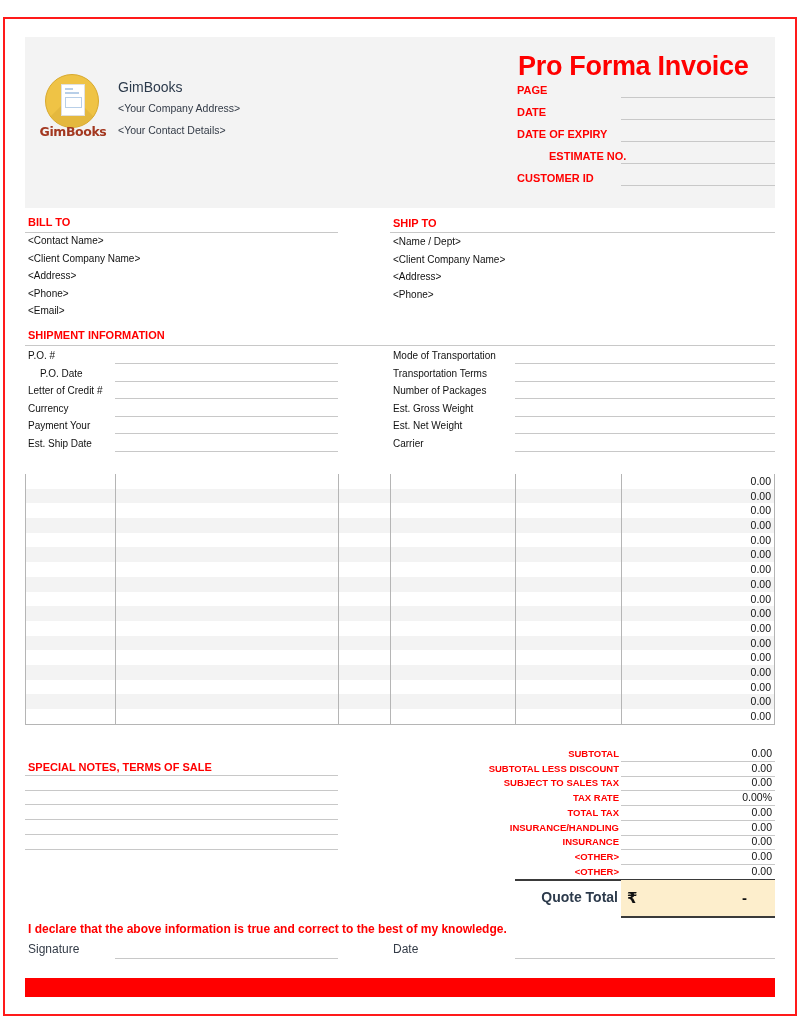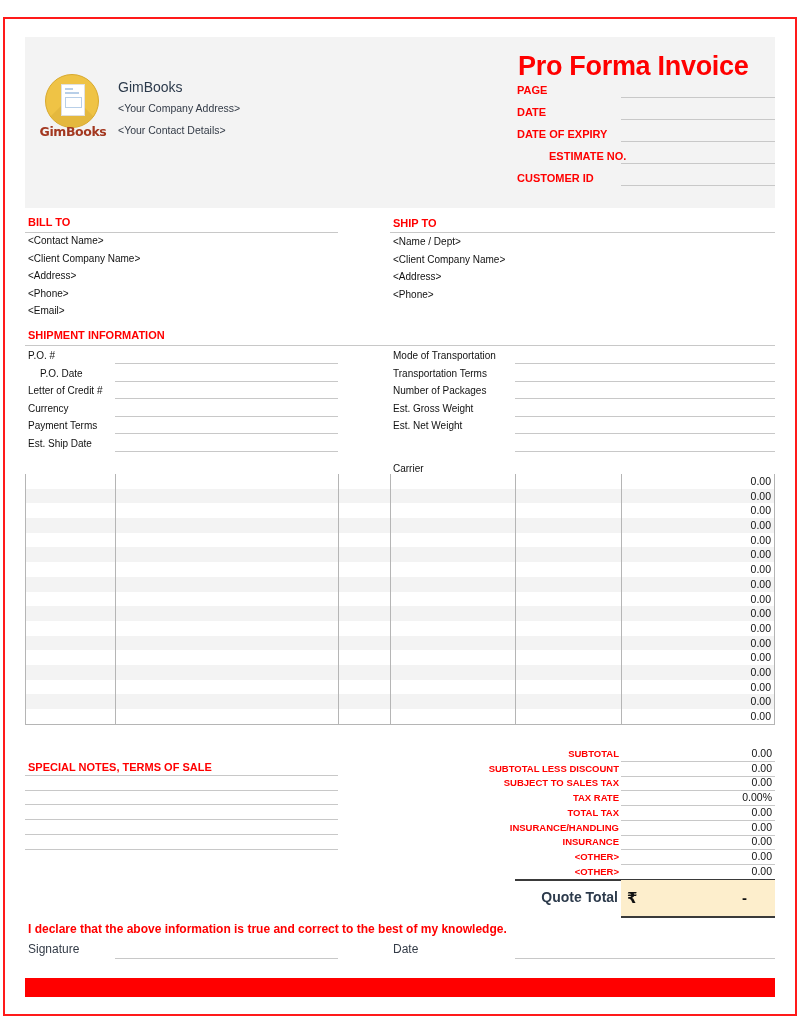--- a/index.html
+++ b/index.html
@@ -113,35 +113,35 @@
 <div class="abs rule" style="left:25px;top:345px;width:750px;"></div>
 <div id="shipment-fields">
     <div class="abs ship-label" style="left: 28px; top: 350px;">P.O. #</div>
     <div class="abs rule" style="left: 115px; width: 223px; top: 363px;"></div>
     <div class="abs ship-label" style="left: 28px; top: 367.6px; padding-left: 12px;">P.O. Date</div>
     <div class="abs rule" style="left: 115px; width: 223px; top: 380.6px;"></div>
     <div class="abs ship-label" style="left: 28px; top: 385.2px;">Letter of Credit #</div>
     <div class="abs rule" style="left: 115px; width: 223px; top: 398.2px;"></div>
     <div class="abs ship-label" style="left: 28px; top: 402.8px;">Currency</div>
     <div class="abs rule" style="left: 115px; width: 223px; top: 415.8px;"></div>
-    <div class="abs ship-label" style="left: 28px; top: 420.4px;">Payment Terms</div>
+    <div class="abs ship-label" style="left: 28px; top: 420.4px;">Payment Your</div>
     <div class="abs rule" style="left: 115px; width: 223px; top: 433.4px;"></div>
     <div class="abs ship-label" style="left: 28px; top: 438px;">Est. Ship Date</div>
     <div class="abs rule" style="left: 115px; width: 223px; top: 451px;"></div>
     <div class="abs ship-label" style="left: 393px; top: 350px;">Mode of Transportation</div>
     <div class="abs rule" style="left: 515px; width: 260px; top: 363px;"></div>
     <div class="abs ship-label" style="left: 393px; top: 367.6px;">Transportation Terms</div>
     <div class="abs rule" style="left: 515px; width: 260px; top: 380.6px;"></div>
     <div class="abs ship-label" style="left: 393px; top: 385.2px;">Number of Packages</div>
     <div class="abs rule" style="left: 515px; width: 260px; top: 398.2px;"></div>
     <div class="abs ship-label" style="left: 393px; top: 402.8px;">Est. Gross Weight</div>
     <div class="abs rule" style="left: 515px; width: 260px; top: 415.8px;"></div>
     <div class="abs ship-label" style="left: 393px; top: 420.4px;">Est. Net Weight</div>
     <div class="abs rule" style="left: 515px; width: 260px; top: 433.4px;"></div>
-    <div class="abs ship-label" style="left: 393px; top: 438px; margin-top: 25px;">Carrier</div>
+    <div class="abs ship-label" style="left: 393px; top: 438px;">Carrier</div>
     <div class="abs rule" style="left: 515px; width: 260px; top: 451px;"></div>
   </div>
 
 <div class="tbl">
   <div class="tbody" id="tbody">
       <div class="trow">
         <div class="c" style="width: 90px;"></div>
         <div class="c" style="width: 223px;"></div>
         <div class="c" style="width: 52px;"></div>
         <div class="c" style="width: 125px;"></div>

